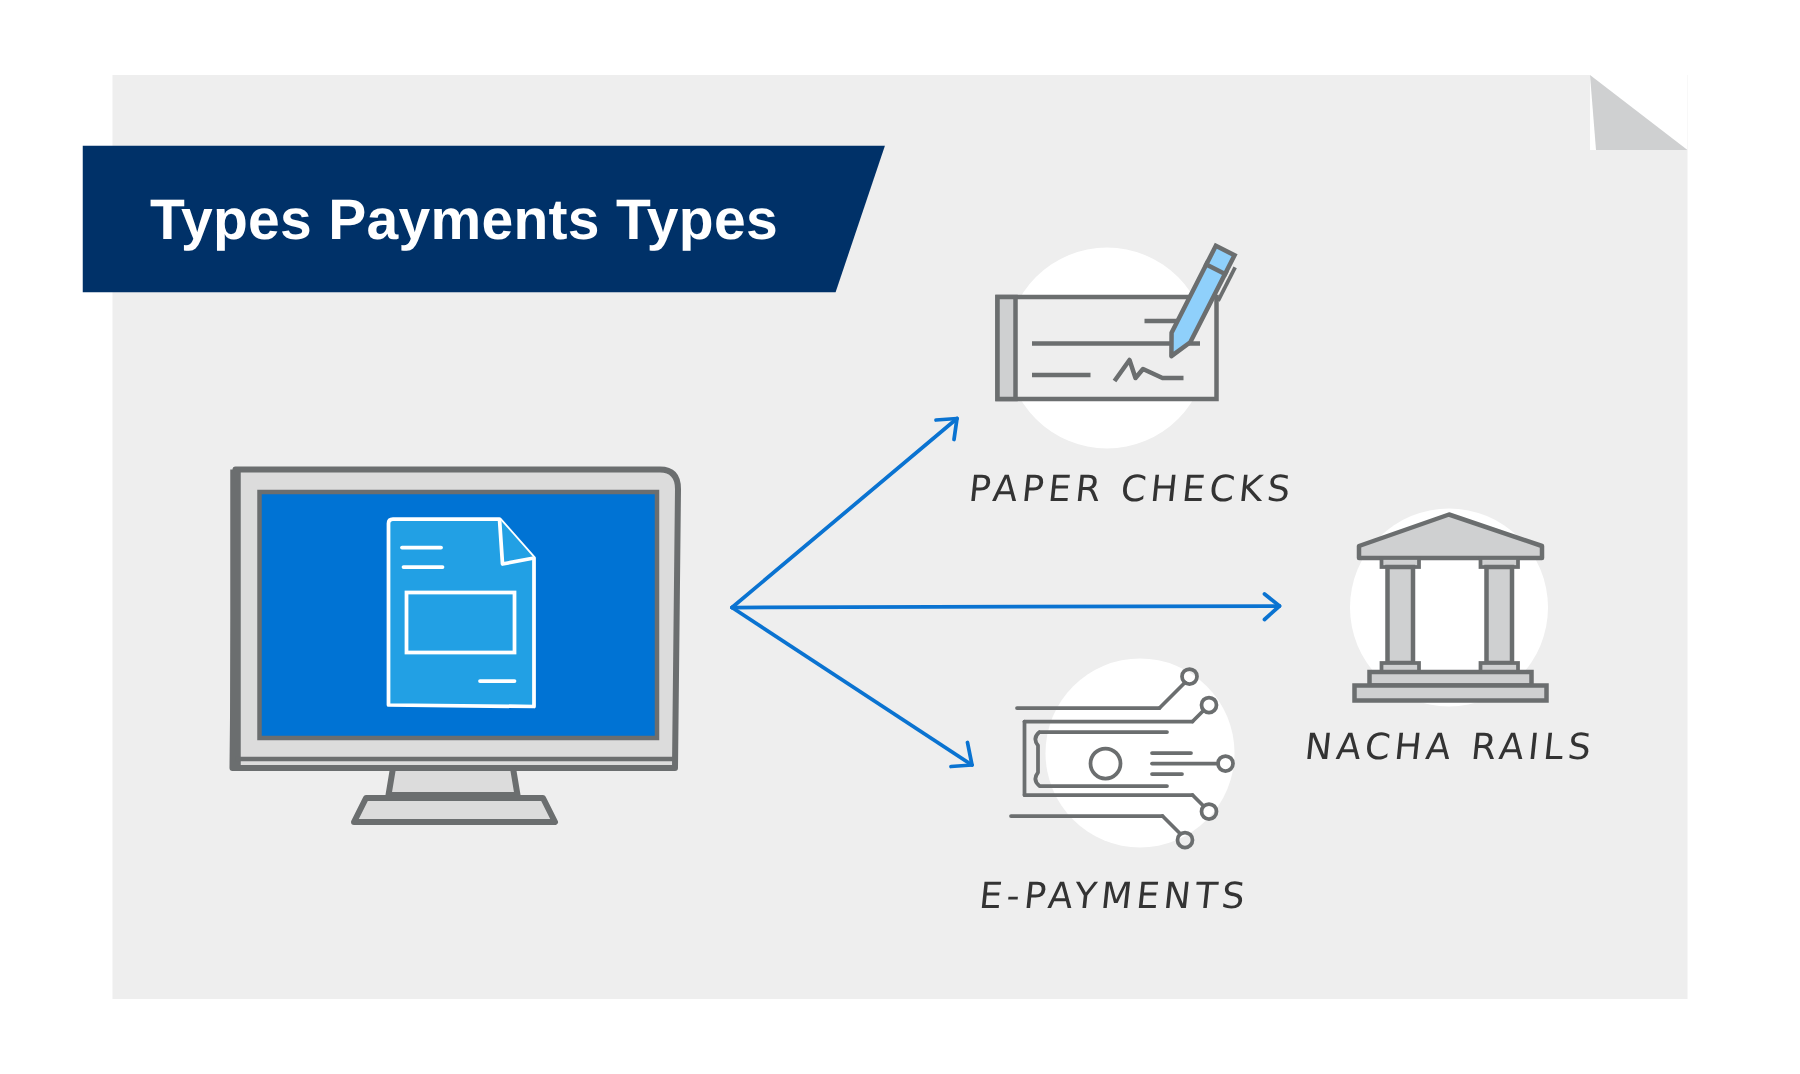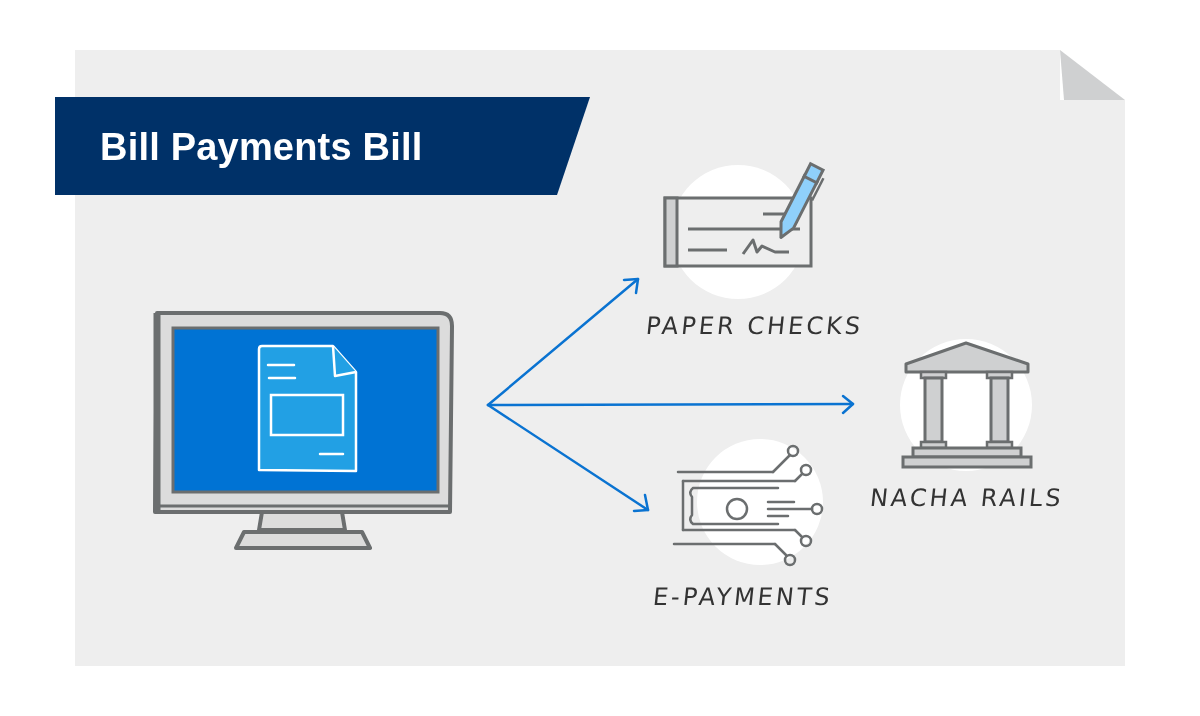--- a/index.html
+++ b/index.html
@@ -35,21 +35,21 @@
 <div class="paper"></div>
 
 <svg class="fold" viewBox="0 0 65 50">
   <rect x="0" y="0" width="65" height="50" fill="#ffffff"></rect>
   <polygon points="0,0 65,50 4,50" fill="#cfd0d1"></polygon>
 </svg>
 
 <svg class="banner" viewBox="0 0 535 98">
   <polygon points="0,0 535,0 502,98 0,98" fill="#003168"></polygon>
 </svg>
-<div class="banner-title">Bill Payments Bill</div>
+<div class="banner-title">Types Payments Types</div>
 
 <svg class="diagram" viewBox="0 0 1200 716">
 
   <g>
 
     <polygon points="262,512 342,512 345,530 259,530" fill="#dcdcdc" stroke="#6b6e6f" stroke-width="4" stroke-linejoin="round"></polygon>
     <polygon points="244,532 362,532 370,548 236,548" fill="#dcdcdc" stroke="#6b6e6f" stroke-width="4" stroke-linejoin="round"></polygon>
 
     <path d="M157,313 L440,313 Q452,313 452,326 L450,512 L155,512 Z" fill="#dcdcdc" stroke="#6b6e6f" stroke-width="4" stroke-linejoin="round"></path>
     <line x1="157" y1="313" x2="157" y2="512" stroke="#6b6e6f" stroke-width="7"></line>

